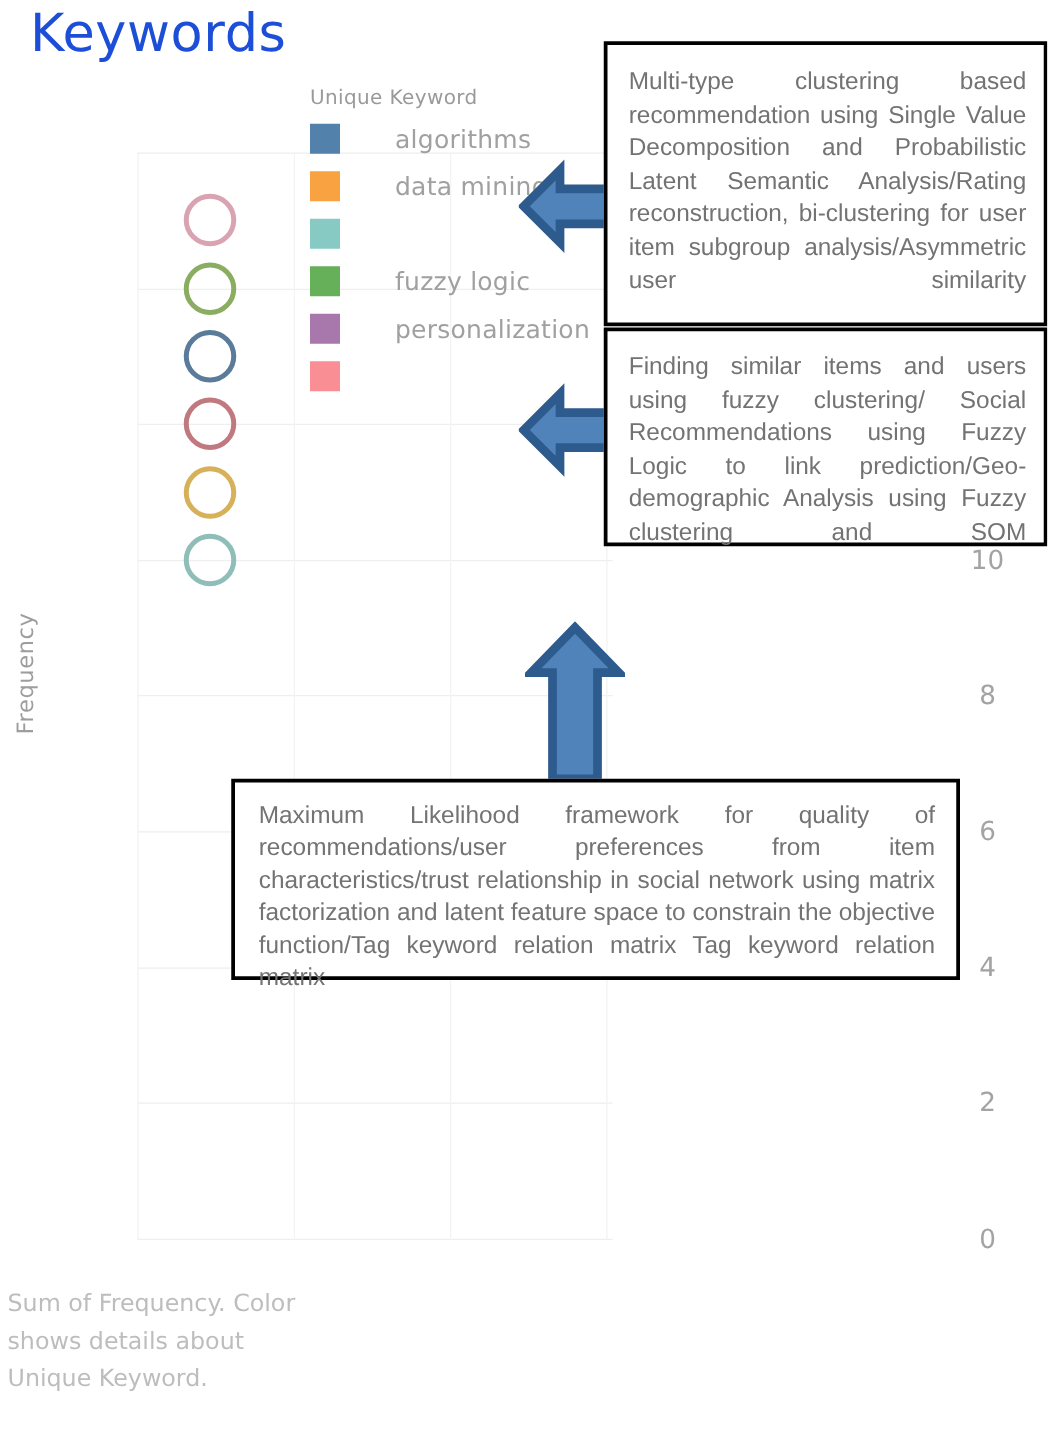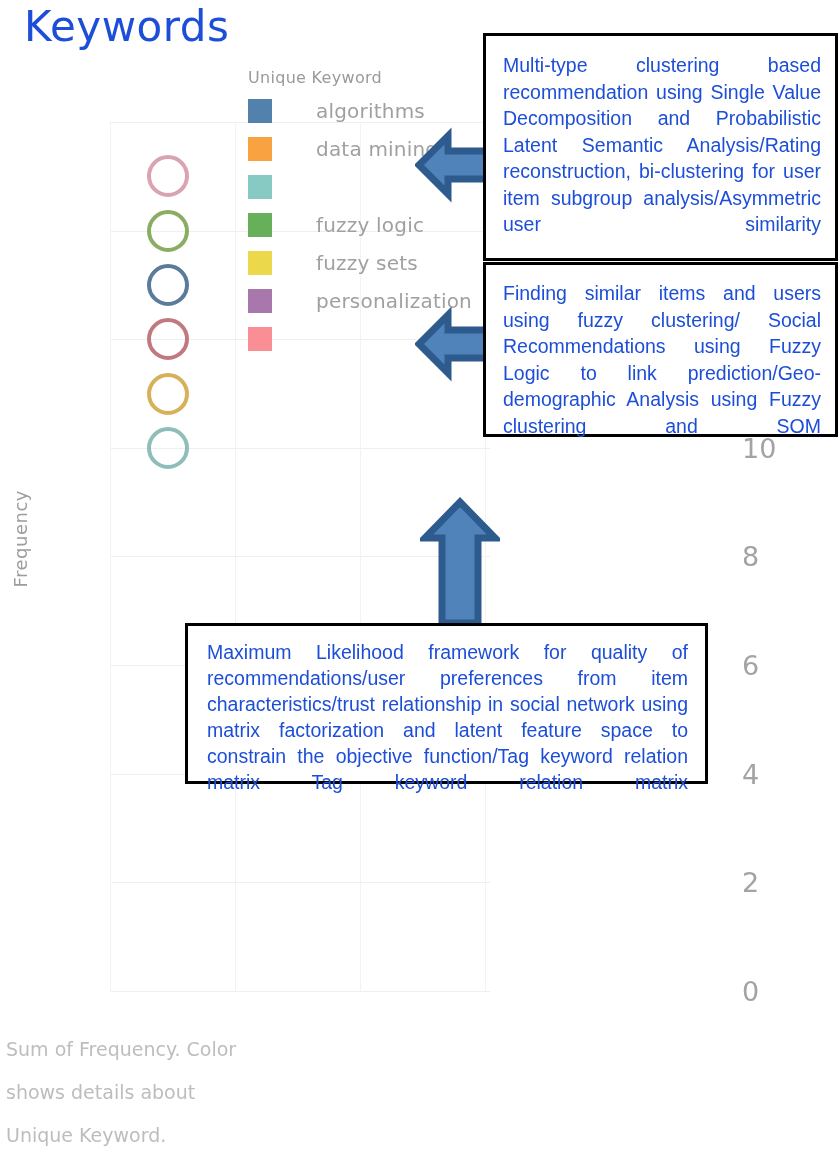--- a/index.html
+++ b/index.html
@@ -52,22 +52,22 @@
     height: 100%;
     width: 1px;
     background: #f4f2f2;
   }
 
   
   .y-tick-label {
     position: absolute;
     right: 0;
     width: 96px;
-    text-align: left;
-    font-size: 27px;
+    text-align: center;
+    font-size: 21px;
     color: #a3a3a3;
     font-family: "DejaVu Sans", sans-serif;
     transform: translateY(-50%);
   }
   #y-axis-title {
     position: absolute;
     left: 10px;
     top: 490px;
     font-size: 18px;
     color: #9d9d9d;
@@ -120,32 +120,32 @@
     letter-spacing: 0.2px;
   }
 
   
   #caption {
     position: absolute;
     left: 6px;
     top: 1028px;
     width: 240px;
     font-size: 19px;
-    line-height: 43px;
+    line-height: 30px;
     color: #bdbdbd;
     font-family: "DejaVu Sans", sans-serif;
   }
 
   
   .annotation-box {
     position: absolute;
     background: #ffffff;
     border: 3px solid #000000;
     box-sizing: border-box;
-    color: #1d4ed8;
+    color: #737373;
     font-family: "Liberation Sans", sans-serif;
     text-align: justify;
     z-index: 5;
   }
   .annotation-box p {
     margin: 0;
   }
   #annotation-box-1 {
     left: 483px;
     top: 33px;
@@ -160,21 +160,21 @@
     top: 262px;
     width: 355px;
     height: 175px;
     font-size: 19.5px;
     line-height: 26.5px;
     padding: 15px 14px 10px 17px;
   }
   #annotation-box-3 {
     left: 185px;
     top: 623px;
-    width: 523px;
+    width: 583px;
     height: 161px;
     font-size: 19.5px;
     line-height: 26px;
     padding: 13px 17px 10px 19px;
   }
   
   .annotation-box p::after {
     content: "";
     display: inline-block;
     width: 100%;
@@ -247,24 +247,20 @@
           <span class="legend-label">data mining</span>
         </div>
         <div class="legend-item">
           <span class="legend-swatch" style="background: rgb(135, 202, 196);"></span>
         </div>
         <div class="legend-item">
           <span class="legend-swatch" style="background: rgb(103, 176, 90);"></span>
           <span class="legend-label">fuzzy logic</span>
         </div>
         <div class="legend-item">
-          <span class="legend-swatch" style="background: rgb(236, 216, 75);"></span>
-          <span class="legend-label">fuzzy sets</span>
-        </div>
-        <div class="legend-item">
           <span class="legend-swatch" style="background: rgb(168, 120, 173);"></span>
           <span class="legend-label">personalization</span>
         </div>
         <div class="legend-item">
           <span class="legend-swatch" style="background: rgb(249, 143, 149);"></span>
         </div>
       </div>
   </div>
 
   <div id="caption">Sum of Frequency. Color shows details about Unique Keyword.</div>

